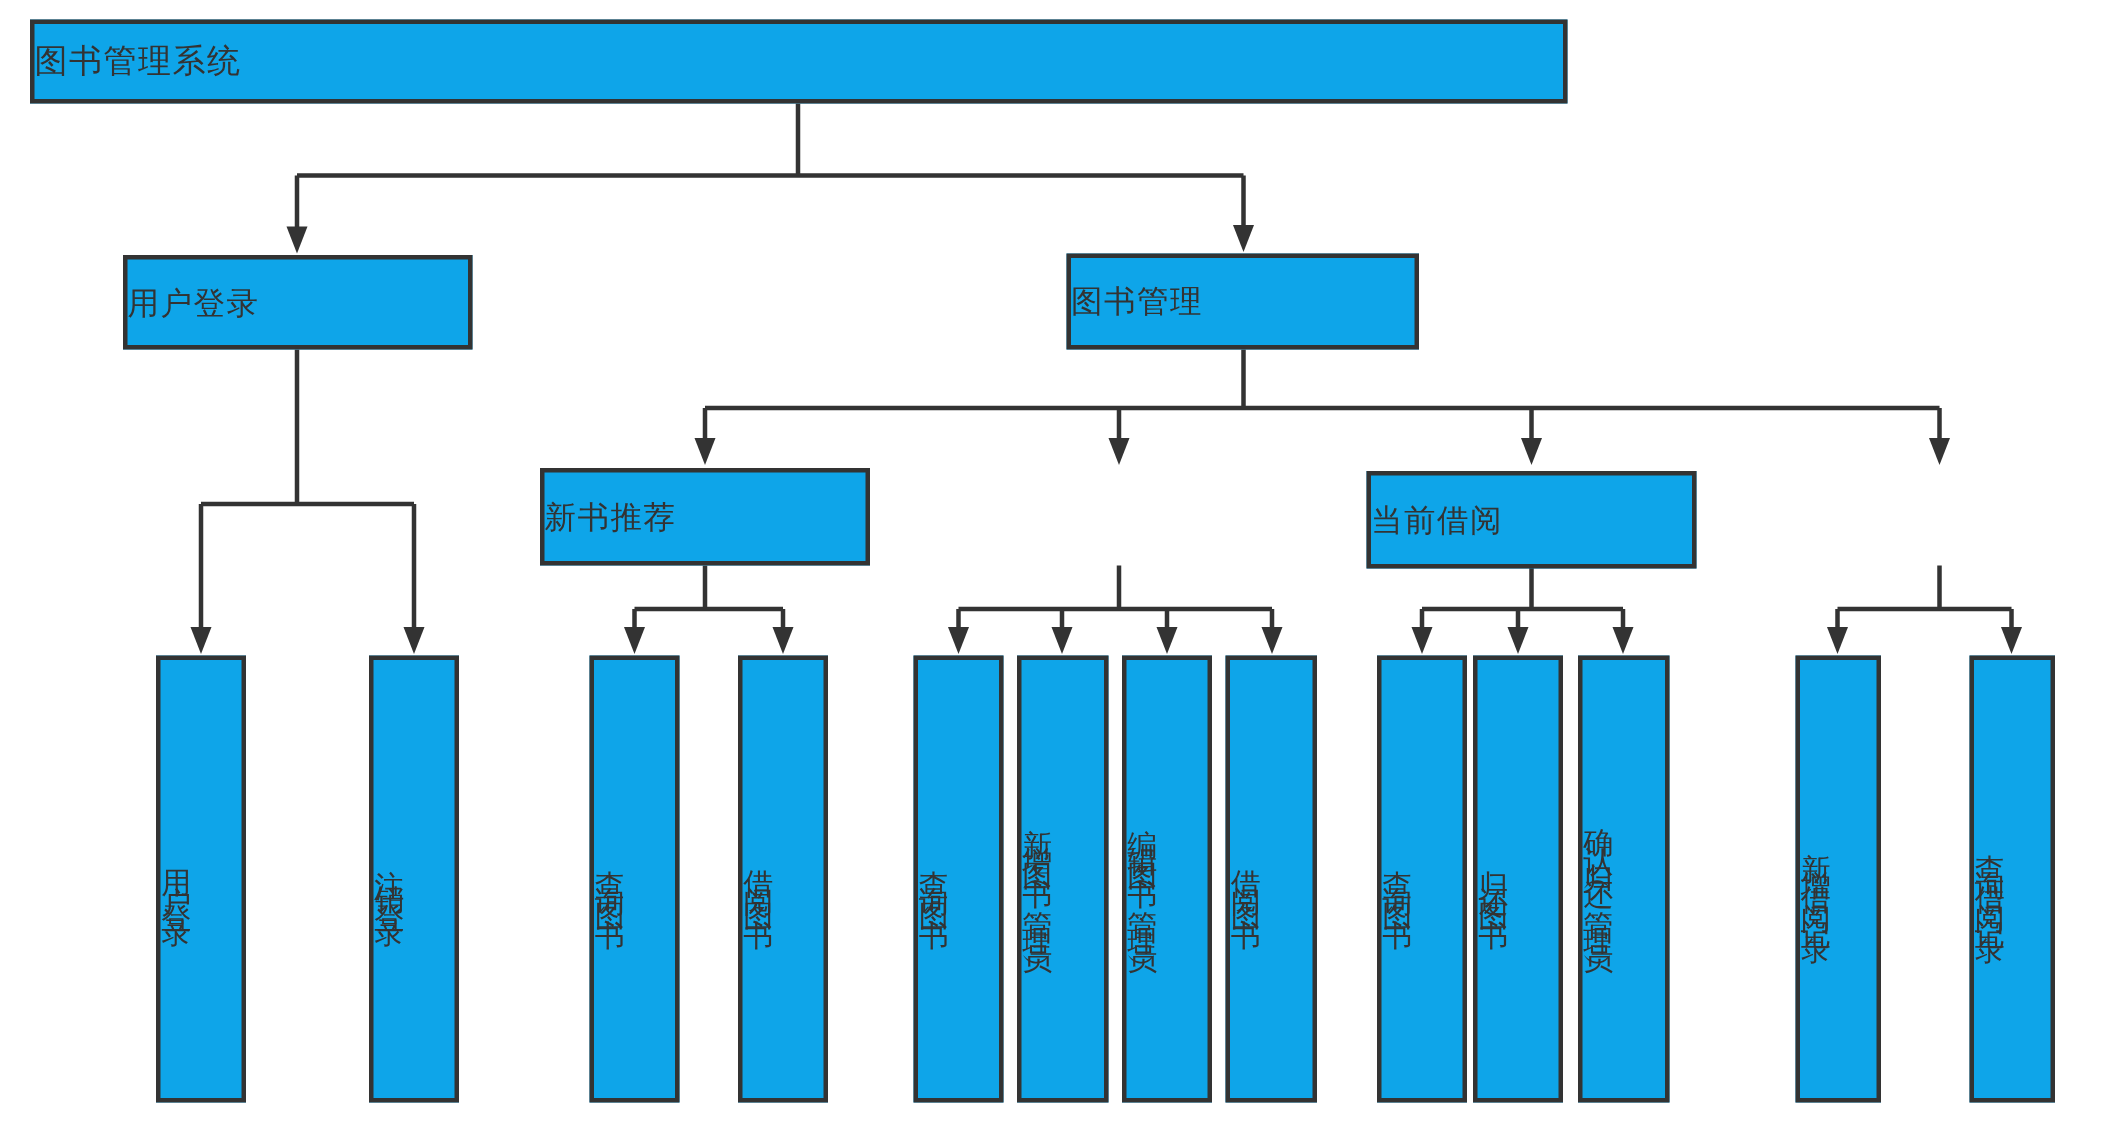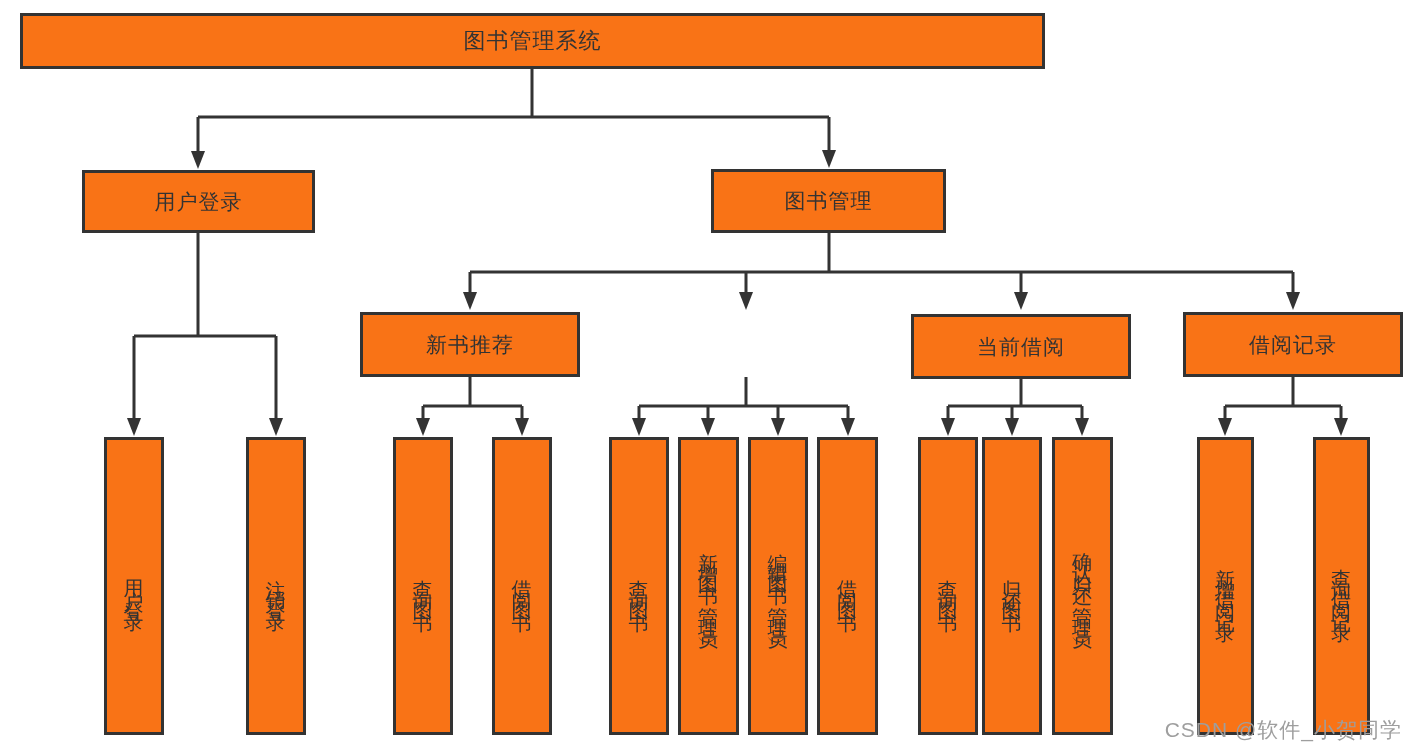--- a/index.html
+++ b/index.html
@@ -9,24 +9,23 @@
     background:#ffffff;
     font-family:"Liberation Sans", sans-serif;
     color:#333333;
     overflow:hidden;
   }
   svg.wires { position:absolute; left:0; top:0; width:1405px; height:747px; }
   .node {
     position:absolute;
     box-sizing:border-box;
     border:3px solid #333333;
-    background:#f97316;
+    background:#0ea5e9;
     display:flex;
     align-items:center;
-    justify-content:center;
     text-align:center;
   }
   .hnode span { font-size:21px; letter-spacing:1px; white-space:nowrap; }
   .root span  { font-size:22px; letter-spacing:1px; }
   .leaf { top:437px; height:298px; }
   .leaf span {
     writing-mode:vertical-rl;
     text-orientation:mixed;
     font-size:20px;
     line-height:1;
@@ -95,23 +94,20 @@
   <div class="node hnode" style="left:360px;top:312px;width:220px;height:65px">
     <span>新书推荐</span>
   </div>
 
   <div class="node hnode" style="left:711px;top:169px;width:235px;height:64px">
     <span>图书管理</span>
   </div>
   <div class="node hnode" style="left:911px;top:314px;width:220px;height:65px">
     <span>当前借阅</span>
   </div>
-  <div class="node hnode" style="left:1183px;top:312px;width:220px;height:65px">
-    <span>借阅记录</span>
-  </div>
 
   <div class="node leaf" style="left:104px;width:60px">
     <span>用户登录</span>
   </div>
   <div class="node leaf" style="left:246px;width:60px">
     <span>注销登录</span>
   </div>
 
   <div class="node leaf" style="left:393px;width:60px">
     <span>查询图书</span>
@@ -143,15 +139,14 @@
     <span>确认归还（管理员）</span>
   </div>
 
   <div class="node leaf" style="left:1197px;width:57px">
     <span>新增借阅记录</span>
   </div>
   <div class="node leaf" style="left:1313px;width:57px">
     <span>查询借阅记录</span>
   </div>
 
-  <div class="watermark">CSDN @软件_小贺同学</div>
 
 </div>
 
 </body></html>

